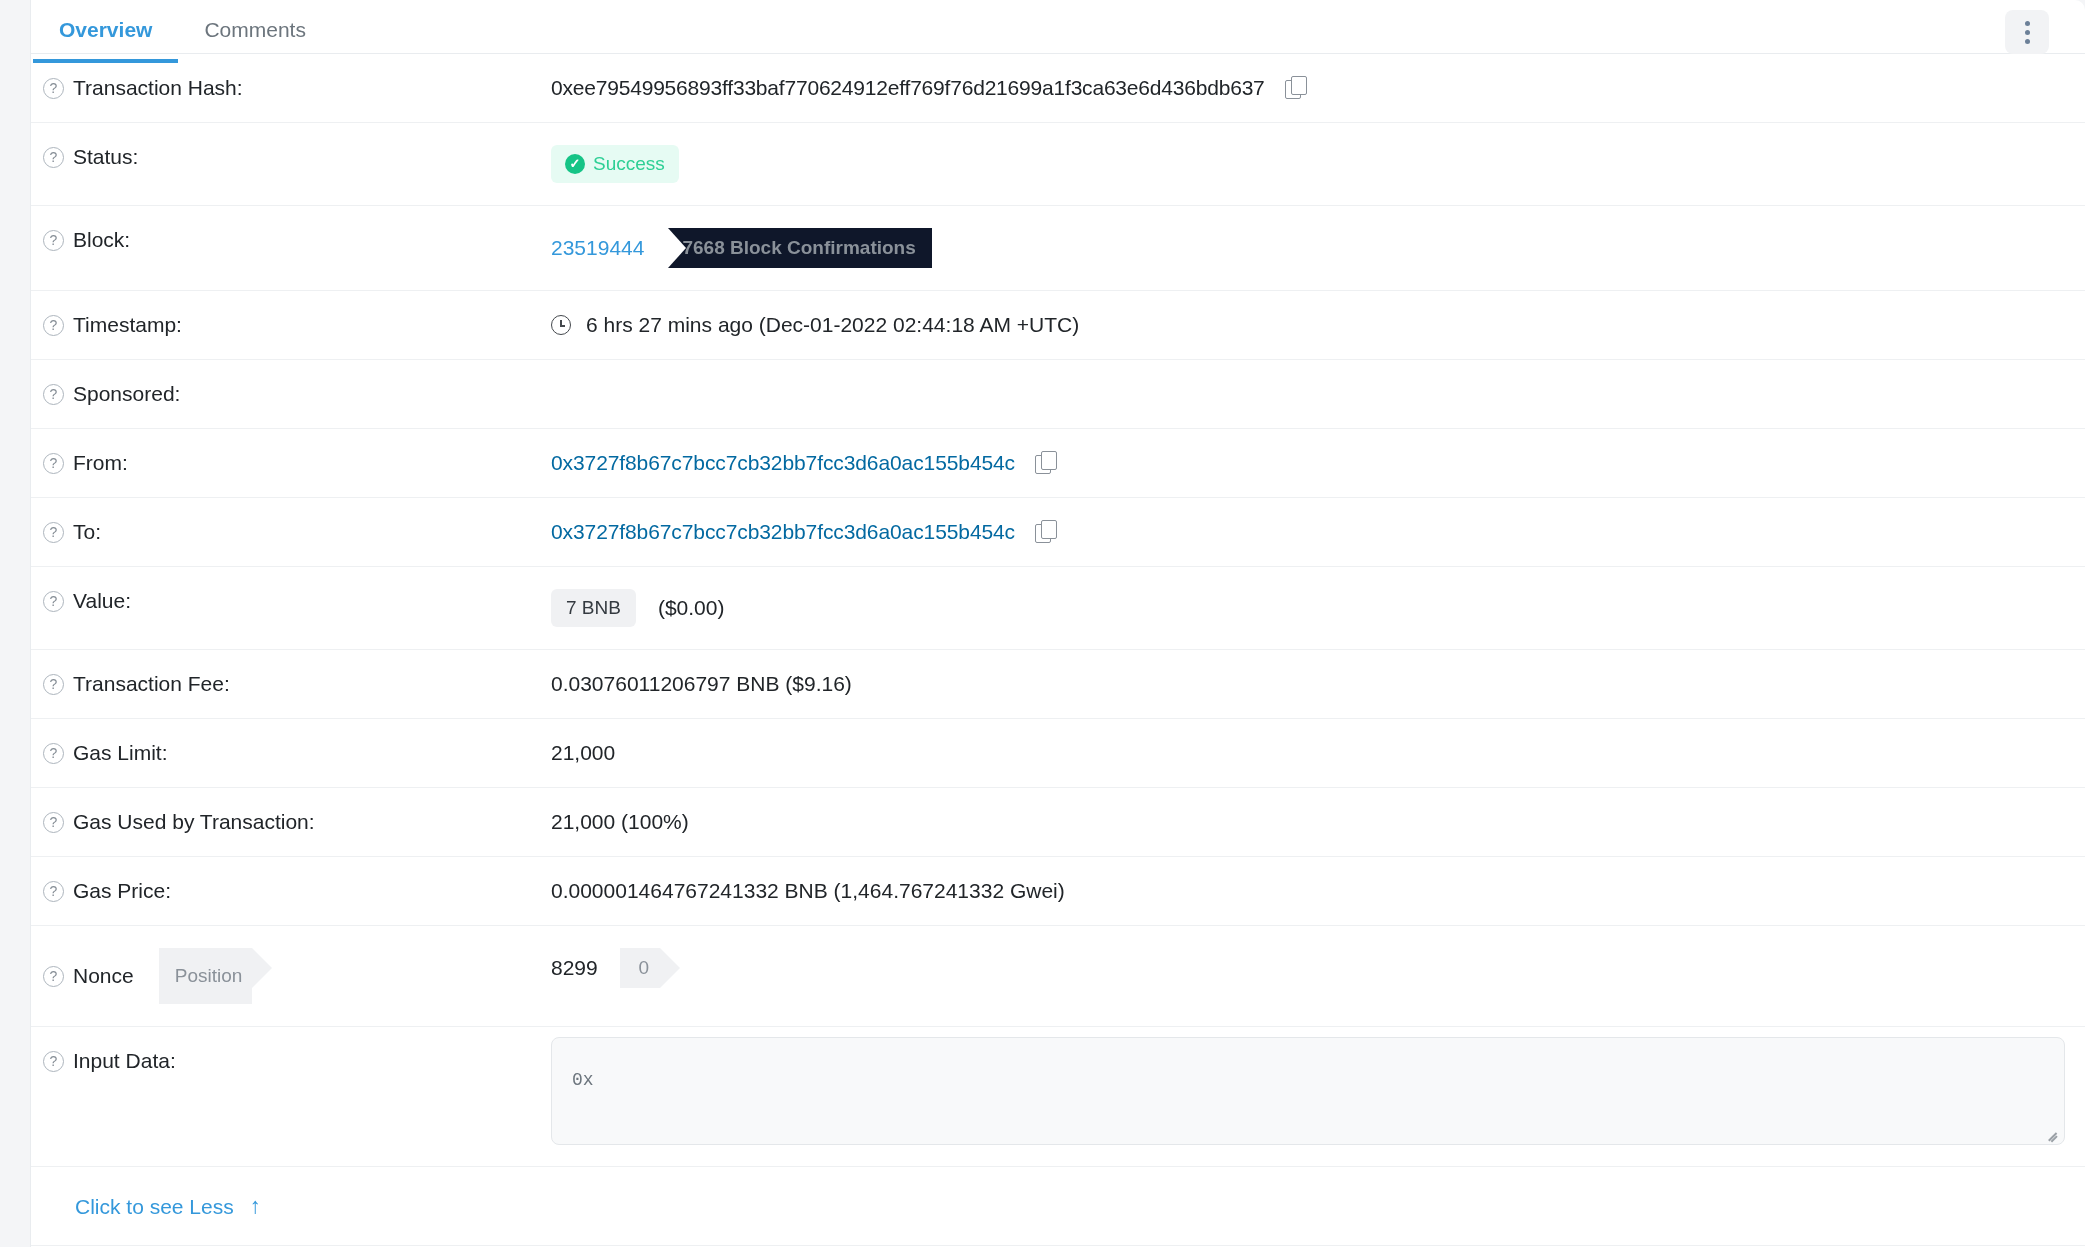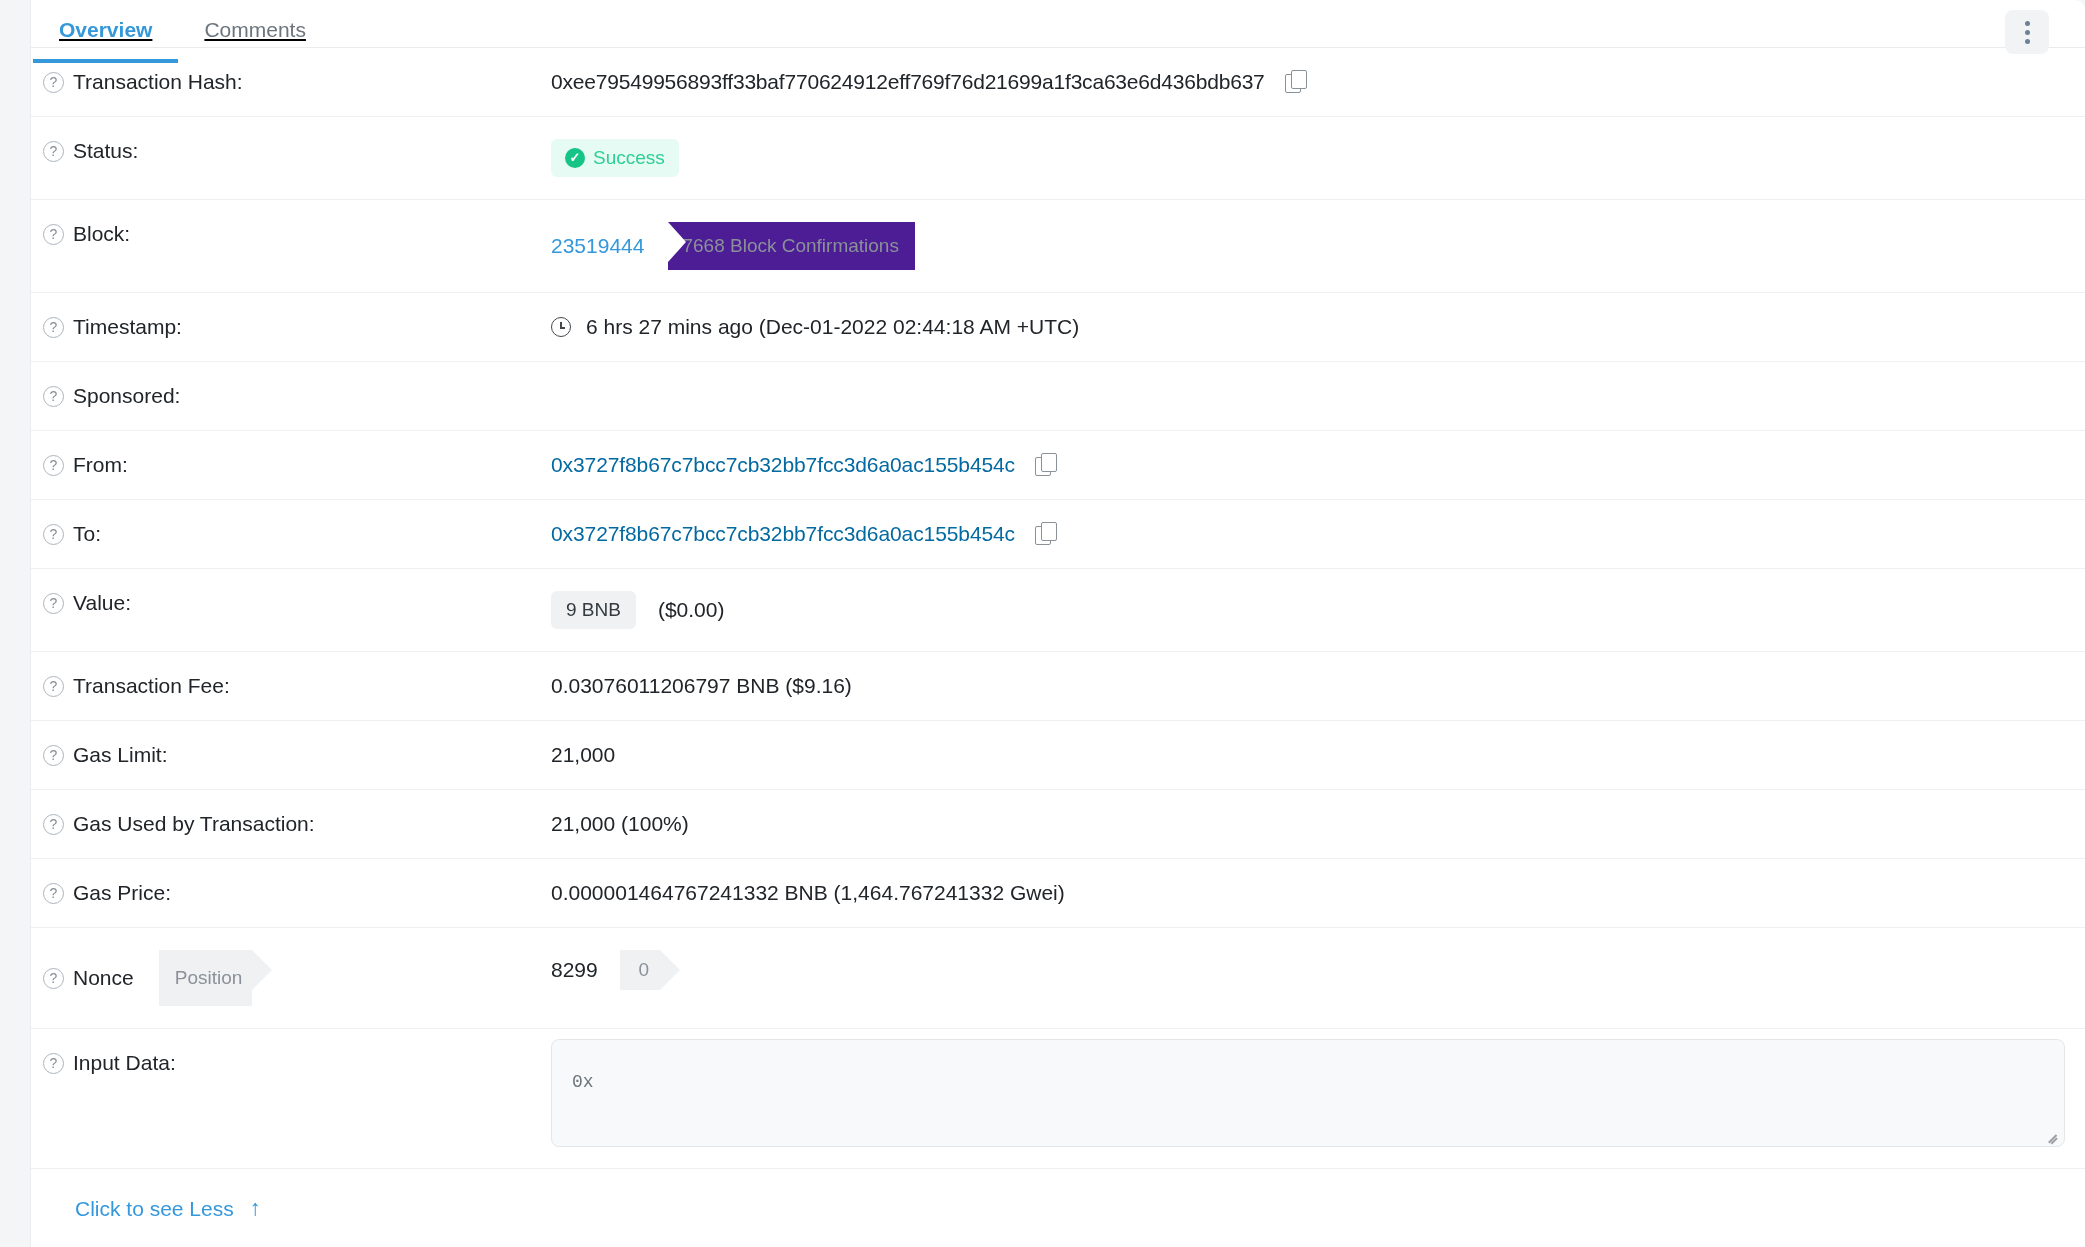--- a/index.html
+++ b/index.html
@@ -22,26 +22,25 @@
     min-height: 1247px;
     background: #ffffff;
     border: 1px solid #e9ecef;
     border-top: none;
     border-right: none;
     border-radius: 0 10px 0 0;
   }
   
   .tabbar {
     position: relative;
-    height: 48px;
+    height: 54px;
     padding-left: 2px;
     border-bottom: 1px solid #e9ecef;
     display: flex;
     align-items: flex-start;
-    text-decoration: underline;
   }
   .tab {
     position: relative;
     padding: 18px 26px 20px 26px;
     font-size: 21px;
     color: #6c757d;
     cursor: pointer;
     white-space: nowrap;
     background: transparent;
     border: none;
@@ -176,27 +175,28 @@
     color: #fff;
     font-size: 13px;
     line-height: 20px;
     text-align: center;
     font-weight: bold;
   }
   
   .chev-badge {
     display: inline-flex;
     align-items: center;
-    background: #4c1d95;
+    background: #0f172a;
     color: #8a9199;
     font-size: 19px;
-    height: 48px;
+    height: 40px;
     padding: 0 16px 0 14px;
     position: relative;
     margin-left: 18px;
+    font-weight: bold;
   }
   .chev-badge::before {
     content: "";
     position: absolute;
     left: -20px; top: 0;
     border-style: solid;
     border-width: 20px 0 20px 20px;
     border-color: transparent transparent transparent transparent;
   }
   .chev-badge.arrow-left-notch::before {
@@ -428,21 +428,21 @@
         <span class="copy-icon"></span>
       </div>
     </div>
 
     <div class="row">
       <div class="row-label">
         <span class="help-icon">?</span>
         <span>Value:</span>
       </div>
       <div class="row-value">
-        <span class="value-pill">9 BNB</span>
+        <span class="value-pill">7 BNB</span>
         <span>($0.00)</span>
       </div>
     </div>
 
     <div class="row">
       <div class="row-label">
         <span class="help-icon">?</span>
         <span>Transaction Fee:</span>
       </div>
       <div class="row-value">0.03076011206797 BNB ($9.16)</div>

